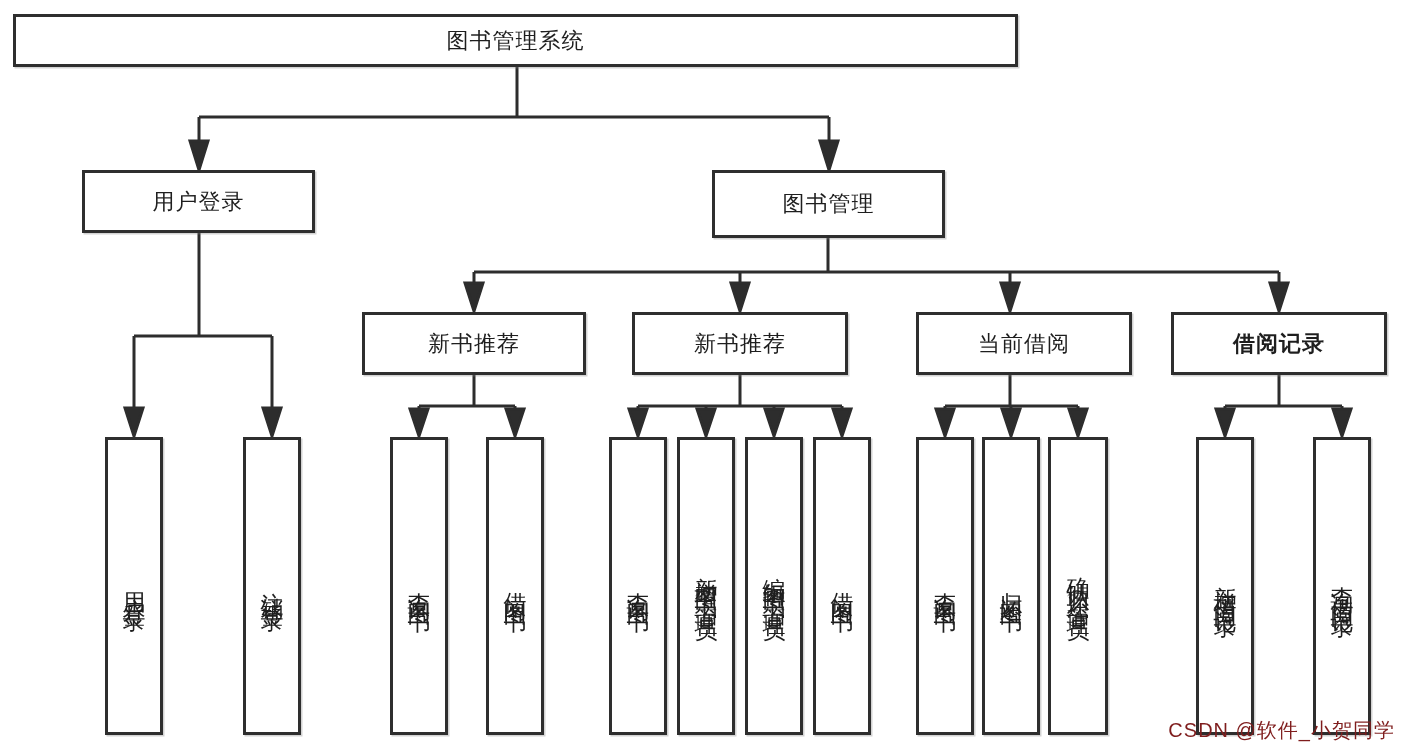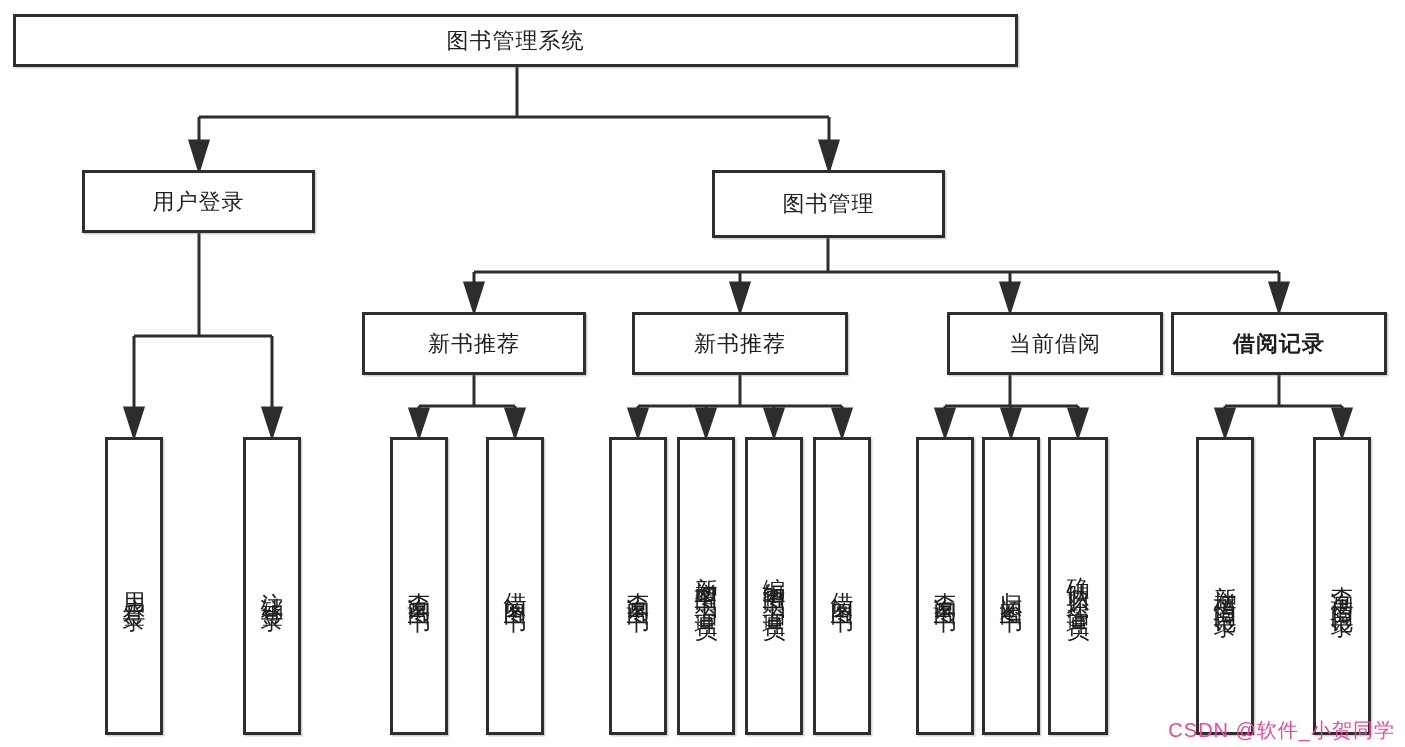--- a/index.html
+++ b/index.html
@@ -28,40 +28,40 @@
     line-height:1;
   }
   
   #n-root{left:13px;top:14px;width:1005px;height:53px;}
   
   #n-user{left:82px;top:170px;width:233px;height:63px;}
   #n-mgmt{left:712px;top:170px;width:233px;height:68px;}
   
   #n-newbooks{left:362px;top:312px;width:224px;height:63px;}
   #n-borrow{left:632px;top:312px;width:216px;height:63px;}
-  #n-current{left:947px;top:312px;width:216px;height:63px;}
+  #n-current{left:916px;top:312px;width:216px;height:63px;}
   #n-records{left:1171px;top:312px;width:216px;height:63px;font-weight:bold;}
   
   #n-leaf-login{left:105px;width:58px;}
   #n-leaf-logout{left:243px;width:58px;}
   #n-leaf-nb-query{left:390px;width:58px;}
   #n-leaf-nb-borrow{left:486px;width:58px;}
   #n-leaf-bb-query{left:609px;width:58px;}
   #n-leaf-bb-add{left:677px;width:58px;}
   #n-leaf-bb-edit{left:745px;width:58px;}
   #n-leaf-bb-borrow{left:813px;width:58px;}
   #n-leaf-cb-query{left:916px;width:58px;}
   #n-leaf-cb-return{left:982px;width:58px;}
   #n-leaf-cb-confirm{left:1048px;width:60px;}
   #n-leaf-br-add{left:1196px;width:58px;}
   #n-leaf-br-query{left:1313px;width:58px;}
   
   #watermark{
     position:absolute;right:10px;bottom:3px;
-    color:#ec4899;font-size:20px;letter-spacing:1px;
+    color:#7f1d1d;font-size:20px;letter-spacing:1px;
     z-index:3;white-space:nowrap;
   }
 </style>
 </head>
 <body>
 
 <div id="canvas">
 
   <svg class="wires" viewBox="0 0 1405 747" xmlns="http://www.w3.org/2000/svg" stroke="#2d2d2d" stroke-width="3" fill="#2d2d2d">
 

